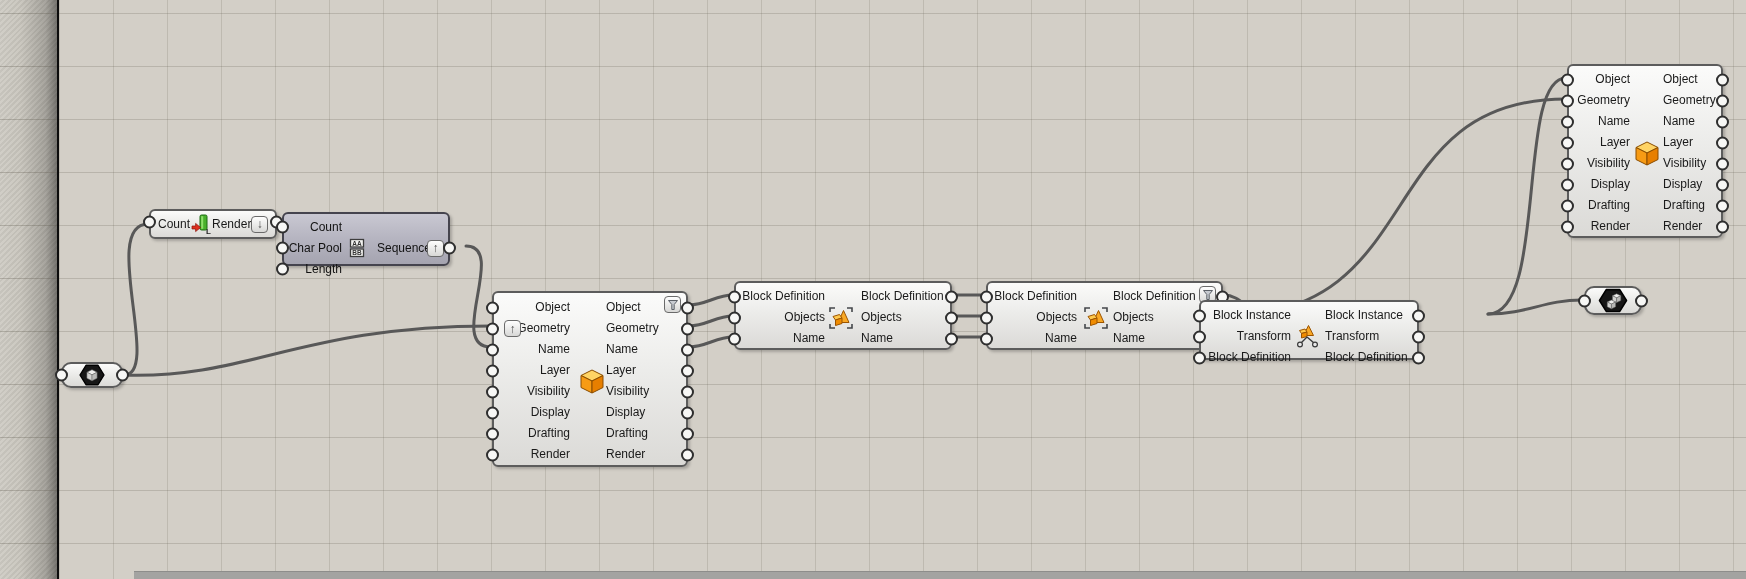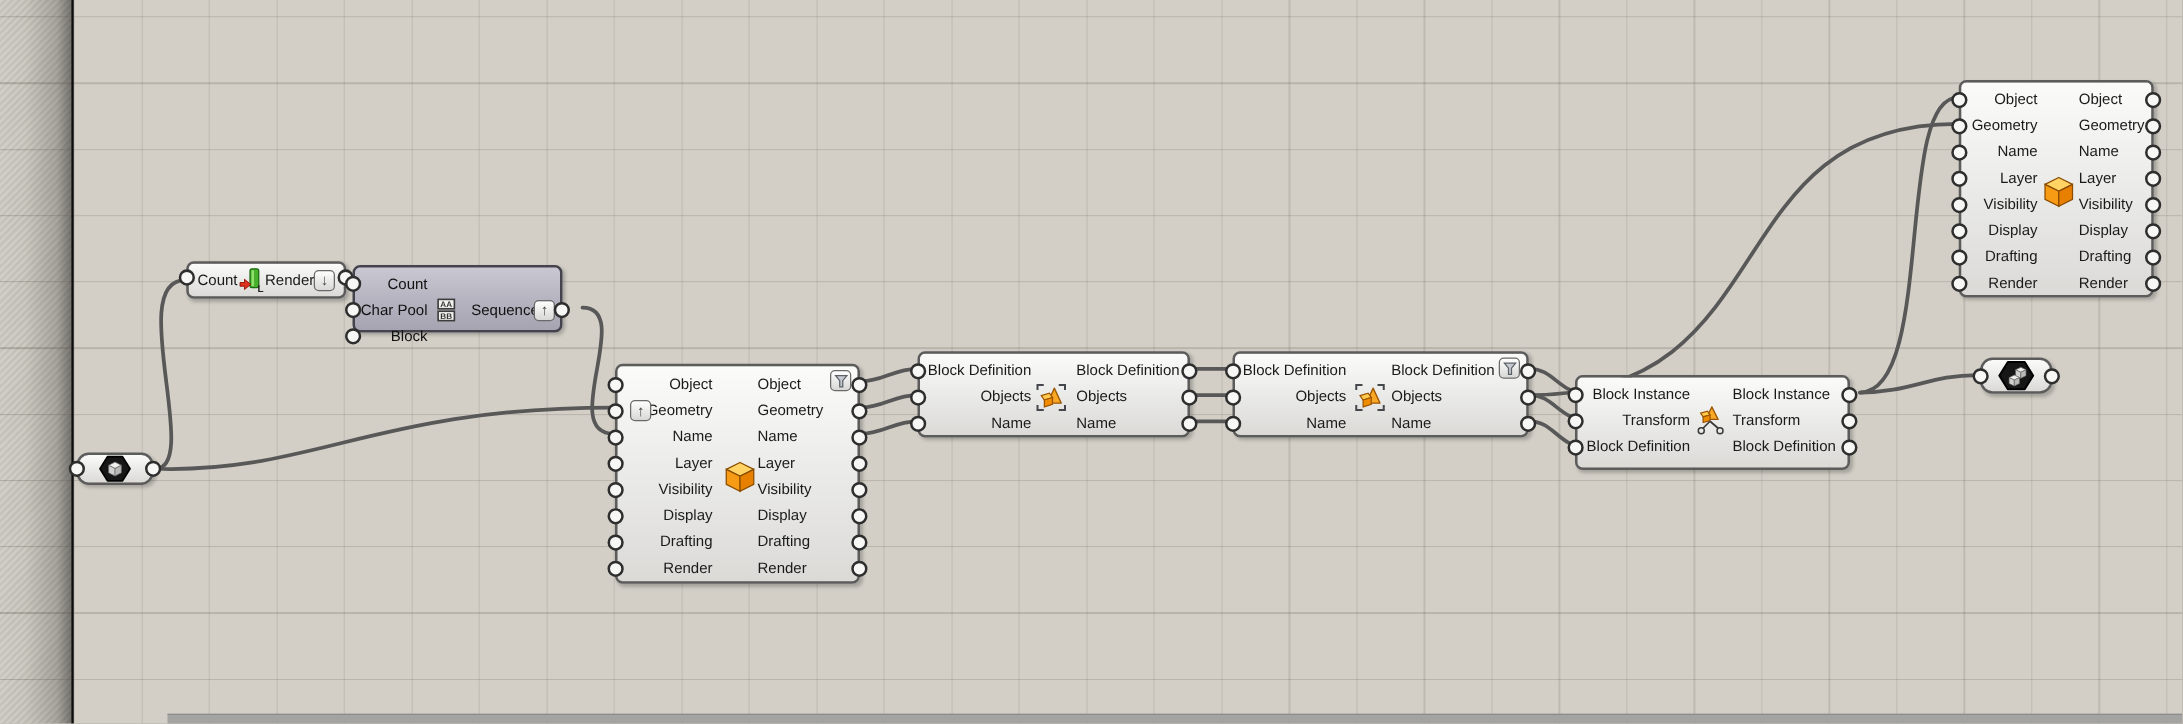--- a/index.html
+++ b/index.html
@@ -124,21 +124,21 @@
         <span class="port port-in"></span>
       </div>
     <div class="prow">
       <span class="lab l">Char Pool</span>
       <span class="lab" style="margin-left:35px;">Sequence</span>
       <span class="btn-sq" style="position:absolute;right:4px;top:2px;">↑</span>
     <span class="port port-in"></span>
         <span class="port port-out"></span>
       </div>
     <div class="prow">
-        <span class="lab l">Block</span>
+        <span class="lab l">Length</span>
         <span class="port port-in"></span>
       </div>
   </div>
 
   <div class="comp objattr-a pad8" style="left:492px;top:291px;width:196px;height:176px;">
     <span class="btn-sq corner">
       <svg width="12" height="12" viewBox="0 0 12 12">
         <path d="M1.5 1.5 H10.5 L7.2 5.5 V10.5 H4.8 V5.5 Z" fill="#c7cbd1" stroke="#5c6168" stroke-width="1"></path>
       </svg>
     </span>
@@ -256,21 +256,21 @@
         <span class="port port-out"></span>
       </div>
     <div class="prow">
         <span class="lab l">Name</span>
         <span class="lab r">Name</span>
         <span class="port port-in"></span>
         <span class="port port-out"></span>
       </div>
   </div>
 
-  <div class="comp binst pad3" style="left:1260px;top:300px;width:220px;height:76px;">
+  <div class="comp binst pad3" style="left:1199px;top:300px;width:220px;height:60px;">
     <span class="icon-c" style="left:93px;top:21px;">
       <svg width="26" height="26" viewBox="0 0 26 26">
         <path d="M14.5 2.5 L19.5 12.5 H9.5 Z" fill="#f9a825" stroke="#9c5400" stroke-width="1" stroke-linejoin="round"></path>
         <polygon points="5.5,7.5 11,6 13,9 7.5,10.5" fill="#ffc94d" stroke="#9c5400" stroke-width="1"></polygon>
         <polygon points="7.5,10.5 13,9 13,13.5 7.5,15" fill="#f08c00" stroke="#9c5400" stroke-width="1"></polygon>
         <path d="M13 14 L7 20 M13 14 L20 20" stroke="#3a3a3a" stroke-width="1.4" fill="none"></path>
         <circle cx="6" cy="21.5" r="2.4" fill="#e8e8e8" stroke="#3a3a3a" stroke-width="1.2"></circle>
         <circle cx="21" cy="21.5" r="2.4" fill="#e8e8e8" stroke="#3a3a3a" stroke-width="1.2"></circle>
       </svg>
     </span>

